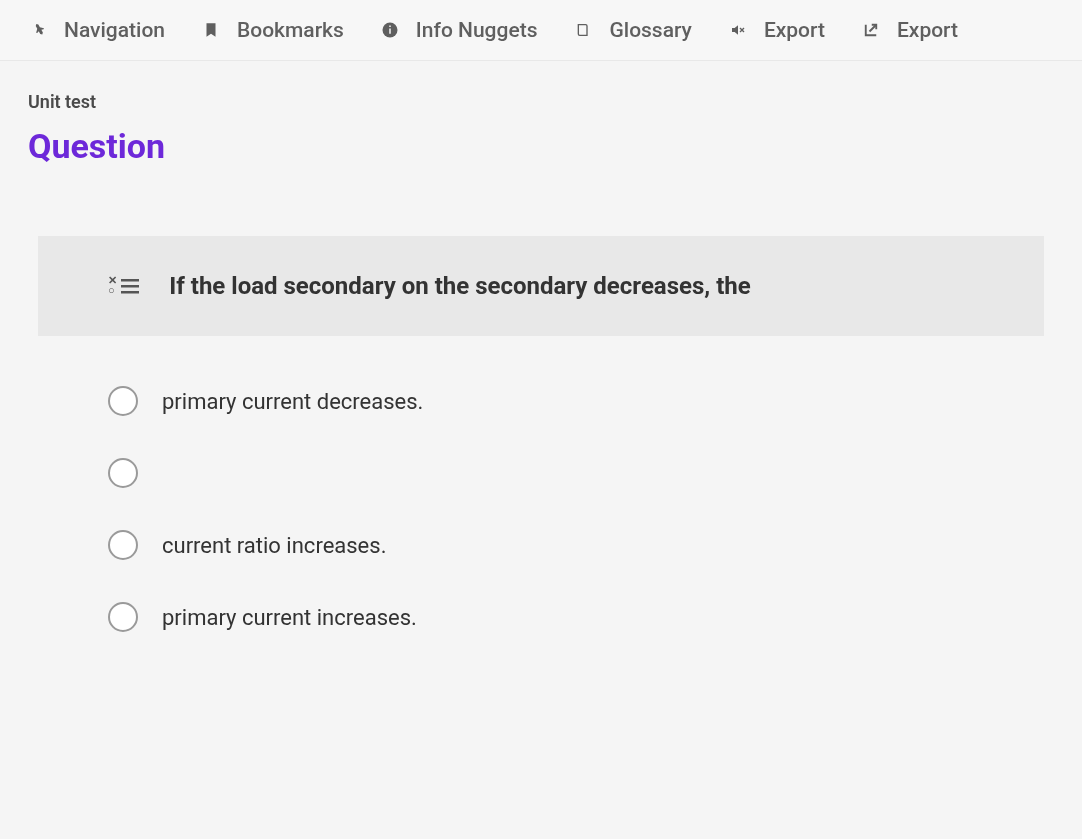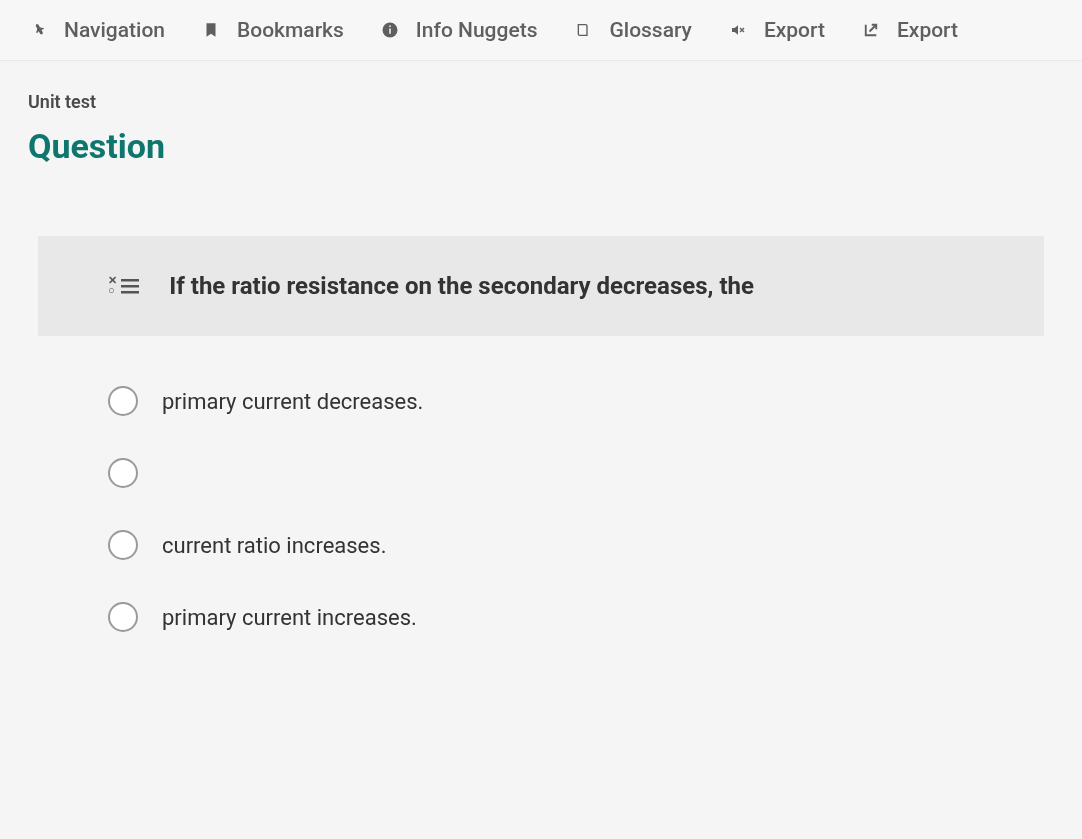--- a/index.html
+++ b/index.html
@@ -45,21 +45,21 @@
     }
     .breadcrumb {
       font-size: 18px;
       font-weight: 600;
       color: #4a4a4a;
       margin-bottom: 14px;
     }
     .question-heading {
       font-size: 34px;
       font-weight: 700;
-      color: #0f766e;
+      color: #6d28d9;
       margin-bottom: 70px;
     }
     .question-box {
       margin: 0 10px 50px 10px;
       background: #e8e8e8;
       padding: 36px 40px 36px 70px;
       display: flex;
       align-items: center;
       gap: 30px;
     }
@@ -167,21 +167,21 @@
       <span style="display:flex;flex-direction:column;line-height:10px;font-size:11px;font-weight:700;color:#555;">
         <span>✕</span>
           <span>○</span>
       </span>
       <svg width="18" height="18" viewBox="0 0 18 18" fill="#555">
         <rect x="0" y="2" width="18" height="2.5"></rect>
         <rect x="0" y="8" width="18" height="2.5"></rect>
         <rect x="0" y="14" width="18" height="2.5"></rect>
       </svg>
     </span>
-    <span class="question-text">If the ratio resistance on the secondary decreases, the</span>
+    <span class="question-text">If the load secondary on the secondary decreases, the</span>
   </div>
 
   <div class="options">
     <label class="option">
       <span class="radio"></span>
       <span class="option-label">primary current decreases.</span>
     </label>
     <label class="option">
       <span class="radio"></span>
     </label>

